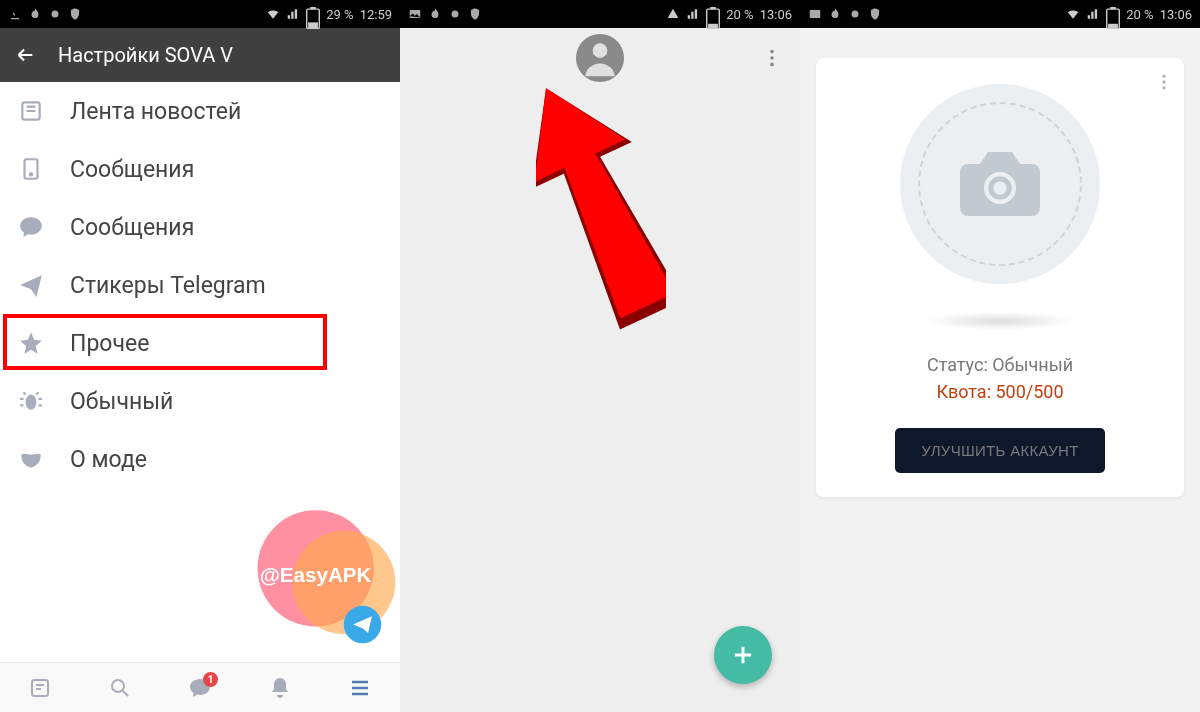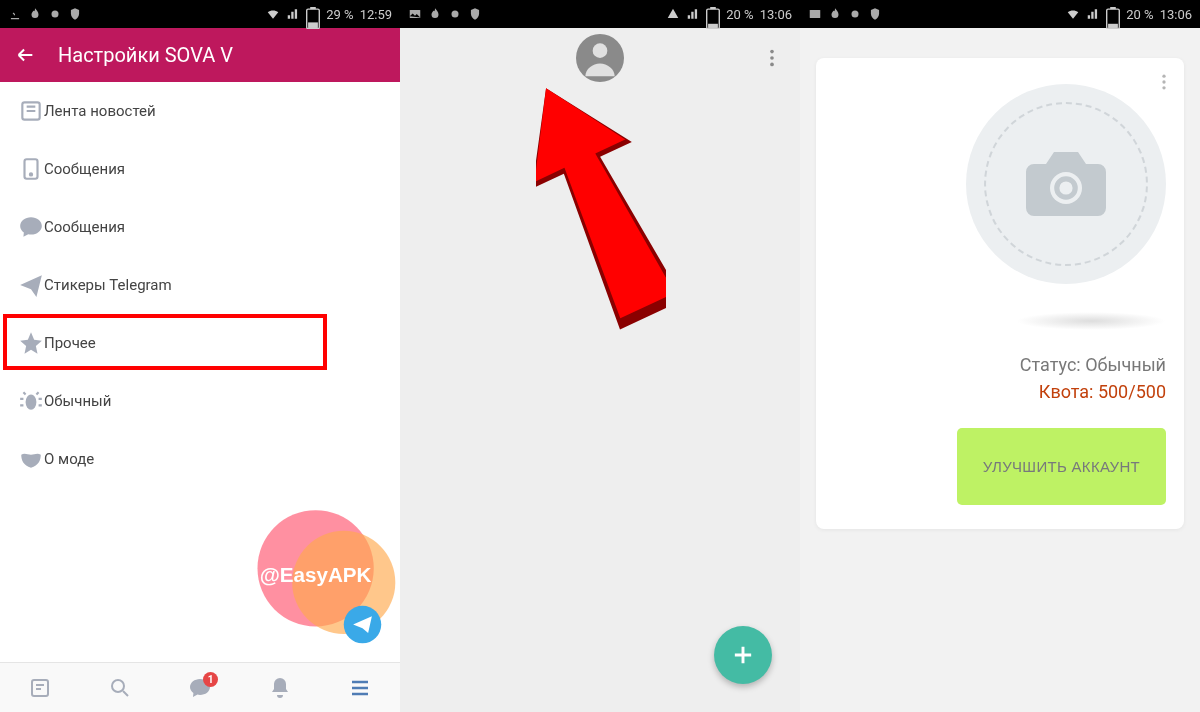--- a/index.html
+++ b/index.html
@@ -27,35 +27,35 @@
     padding: 9px 8px;
     gap: 6px;
   }
   .status .spacer { flex: 1; }
   .status .left-icons, .status .right-icons { display:flex; align-items:center; gap:6px; }
   .ico { width:14px; height:14px; display:inline-block; }
 
   
   .appbar {
     height: 54px;
-    background: #be185d;
+    background: #404040;
     color: #fff;
     display: flex;
     align-items: center;
     padding: 0 14px;
     gap: 22px;
     font-size: 20px;
     font-weight: 400;
   }
   .back-arrow { width:22px; height:22px; }
   .settings-list { background:#fff; }
   .settings-item {
-    display:flex; align-items:center; 
+    display:flex; align-items:center; gap:26px;
     height:58px; padding:0 18px;
-    color:#444; font-size:15px;
+    color:#444; font-size:23px;
   }
   .settings-item .sicon { width:26px; height:26px; display:flex; align-items:center; justify-content:center; }
   .bottomnav {
     position:absolute; bottom:0; left:0; right:0;
     height:50px; background:#f9f9f9;
     border-top:1px solid #e5e5e5;
     display:flex; align-items:center; justify-content:space-around;
     color:#a7adba;
   }
   .nav-item { width:28px; height:28px; display:flex; align-items:center; justify-content:center; position:relative; }
@@ -104,21 +104,21 @@
 
   
   .big-arrow { position:absolute; top:76px; left:136px; width:130px; height:260px; pointer-events:none; }
 
   
   .card3 {
     margin:30px 16px; padding:26px 18px 24px;
     background:#fff; border-radius:8px;
     box-shadow:0 1px 4px rgba(0,0,0,0.06);
     position:relative;
-    display:flex; flex-direction:column; align-items:flex-end;
+    display:flex; flex-direction:column; align-items:center;
   }
   .card3 .more3 { position:absolute; right:10px; top:14px; color:#b5b5b5; }
   .avatar-circle-big {
     width:200px; height:200px; border-radius:50%;
     background:#eceff1;
     display:flex; align-items:center; justify-content:center;
     margin-bottom:28px;
     position:relative;
   }
   .avatar-circle-big .dashed {
@@ -126,23 +126,23 @@
     border:2px dashed #d0d5d9;
   }
   .name-blur {
     width:150px; height:18px; border-radius:10px;
     background:radial-gradient(ellipse at center, rgba(180,180,180,0.45) 0%, rgba(255,255,255,0) 70%);
     margin-bottom:24px;
   }
   .status-line { color:#787878; font-size:18px; margin-bottom:6px; }
   .quota-line { color:#c2410c; font-size:18px; margin-bottom:26px; }
   .upgrade-btn {
-    background:#bef264; color:#77797c;
+    background:#0f172a; color:#77797c;
     border:none; border-radius:5px;
-    padding:30px 26px; font-size:15px; letter-spacing:0.3px;
+    padding:14px 26px; font-size:15px; letter-spacing:0.3px;
   }
 </style>
 </head>
 <body>
 
 <div class="phone s1">
 
   <div class="status">
     <div class="left-icons">
       <span class="ico"><svg viewBox="0 0 24 24" fill="#aaa">

